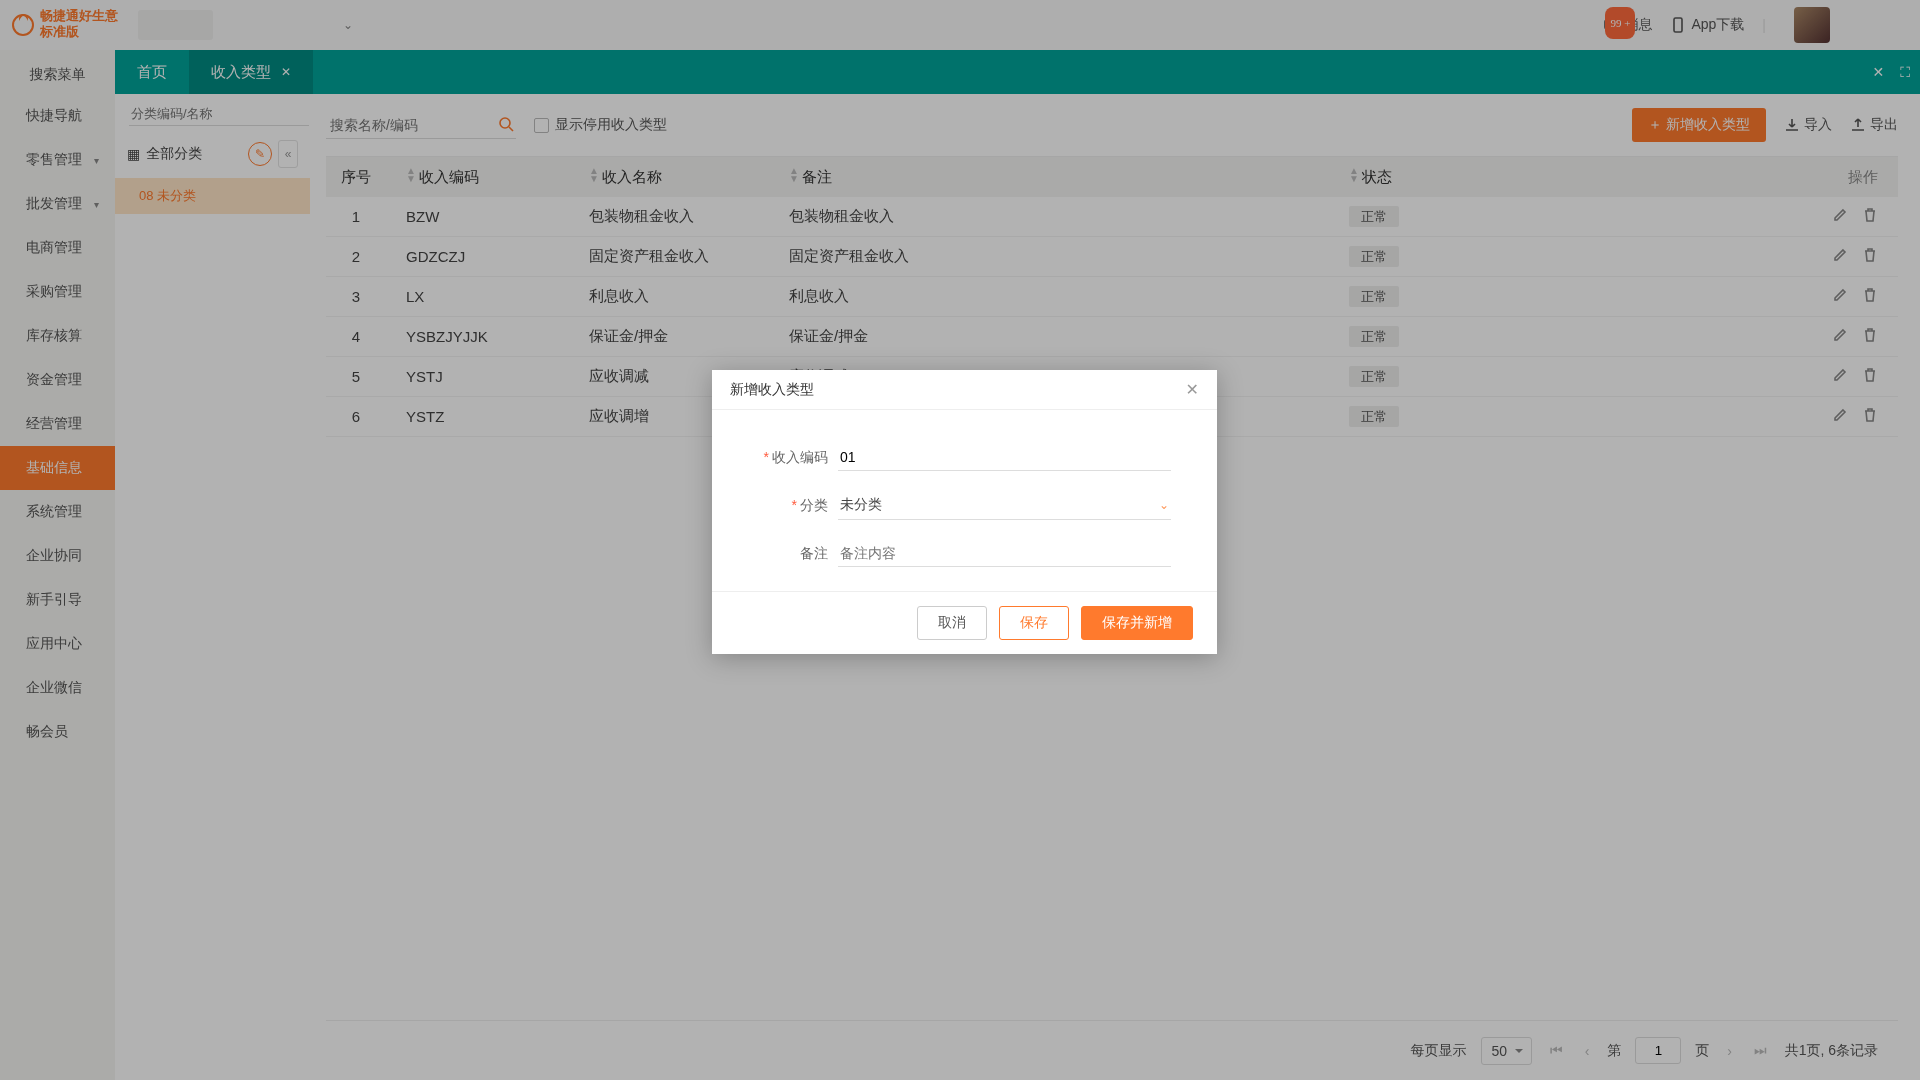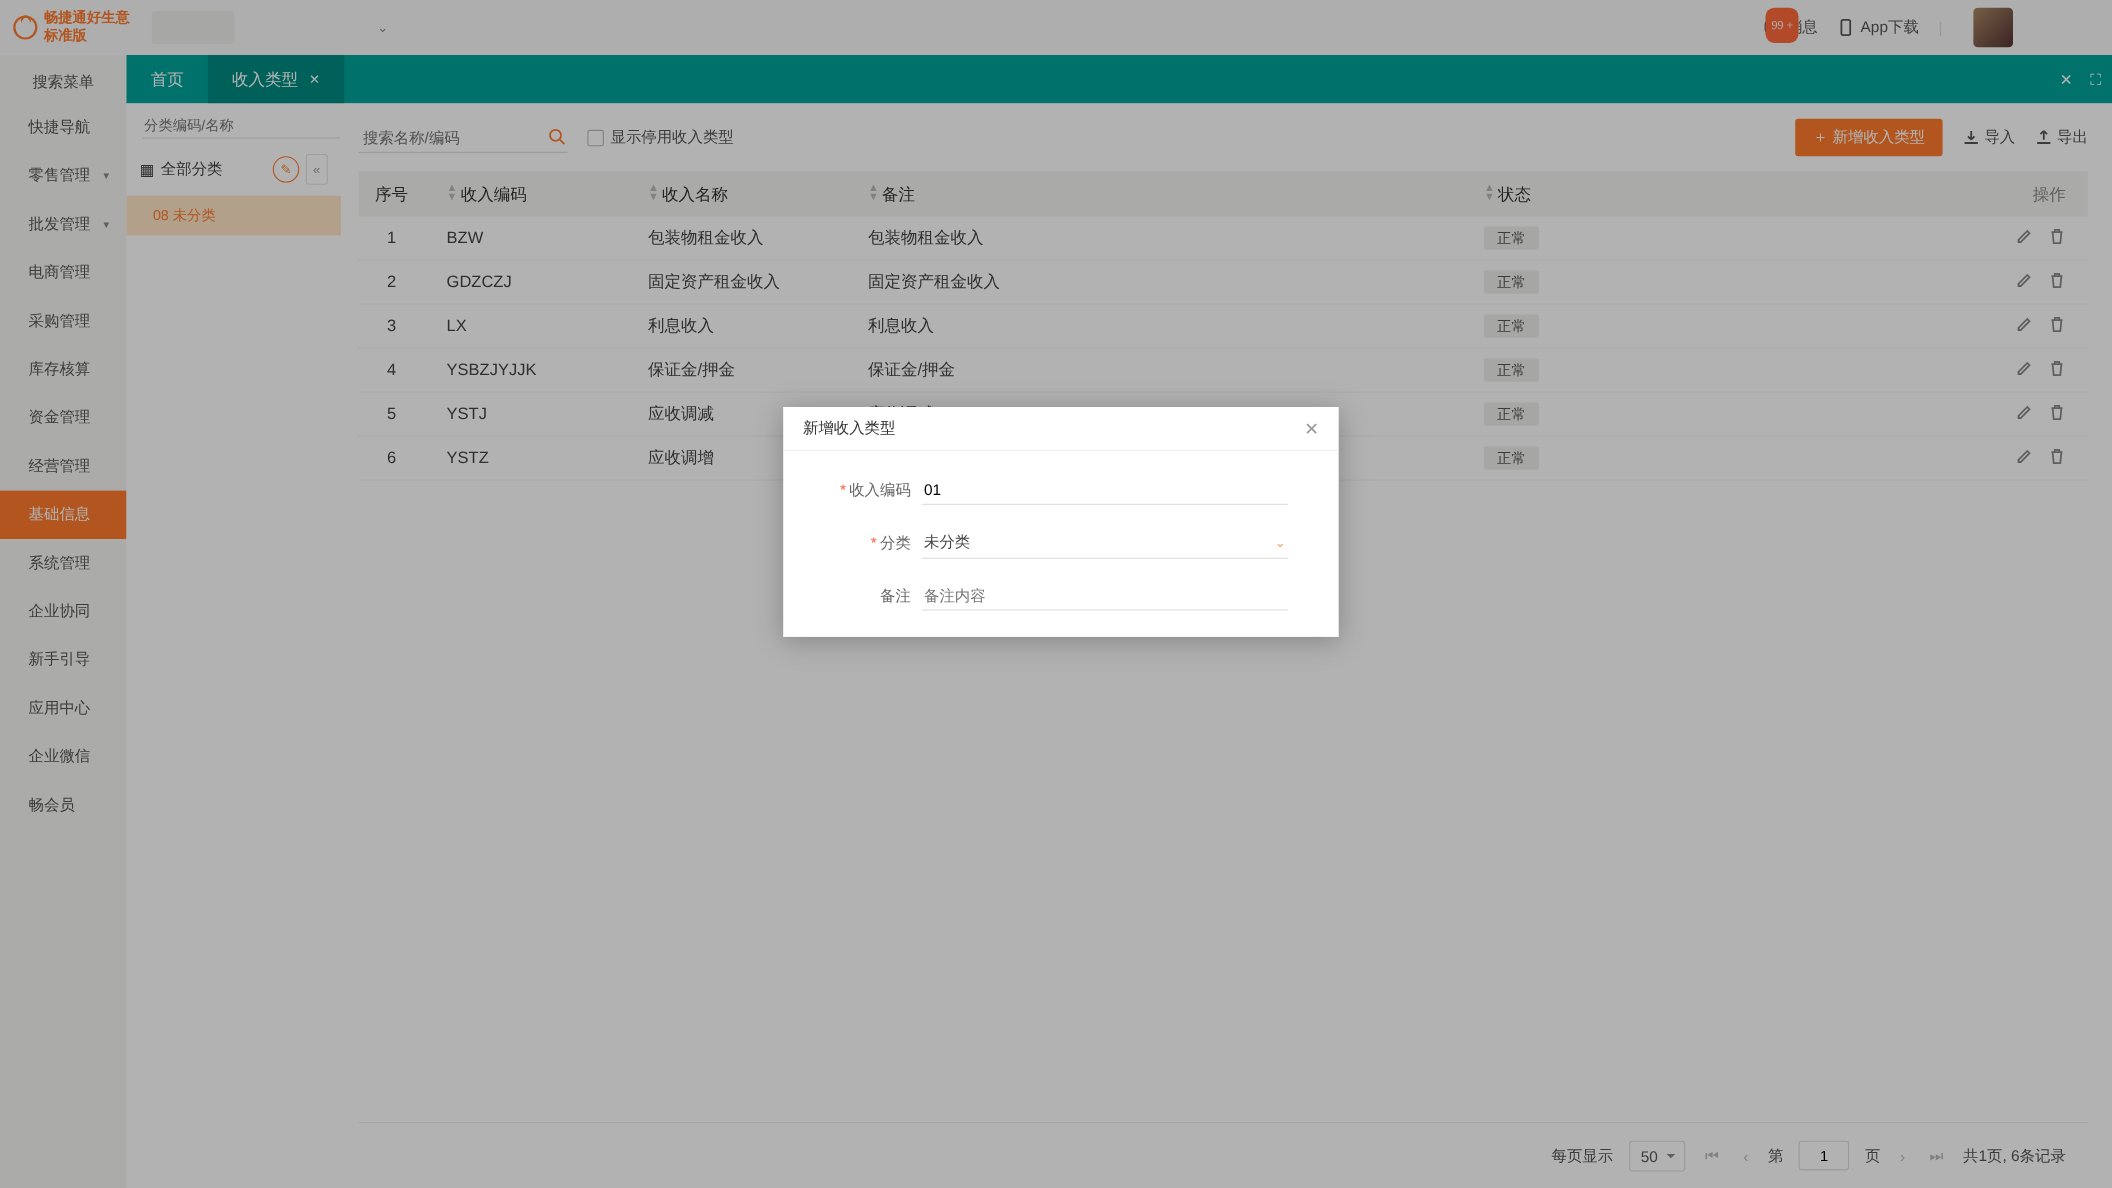--- a/index.html
+++ b/index.html
@@ -84,21 +84,21 @@
 
 
 .mask { position: absolute; inset: 0; background: rgba(0,0,0,0.30); }
 
 
 .modal { position: absolute; width: 505px; left: 712px; top: 370px; background: #fff; box-shadow: 0 4px 24px rgba(0,0,0,0.25); }
 .modal-head { height: 40px; display: flex; align-items: center; padding: 0 18px; border-bottom: 1px solid #eee; font-size: 14px; color: #333; }
 .modal-head .sp { flex: 1; }
 .modal-x { color: #999; font-size: 16px; cursor: pointer; }
 .modal-body { padding: 22px 46px 18px 30px; }
-.frow { display: flex; align-items: center; margin-bottom: 20px; }
+.frow { display: flex; align-items: center; margin-bottom: 20px; margin-top: 12px; }
 .flabel { width: 96px; text-align: right; font-size: 14px; color: #666; padding-right: 10px; }
 .req { color: #ff5a3d; margin-right: 3px; }
 .finput { flex: 1; border: none; border-bottom: 1px solid #ddd; padding: 5px 2px; font-size: 14px; outline: none; }
 .finput.focus { border-bottom-color: #ff7a2d; }
 .fsel { flex: 1; border-bottom: 1px solid #ddd; padding: 5px 2px; display: flex; align-items: center; font-size: 14px; color: #444; cursor: pointer; }
 .fsel .sp { flex: 1; }
 .fsel .arrow { color: #ff9a5d; font-size: 12px; }
 .modal-foot { border-top: 1px solid #eee; padding: 14px 24px; display: flex; justify-content: flex-end; gap: 12px; }
 .btn { padding: 7px 20px; border-radius: 3px; font-size: 14px; cursor: pointer; }
 .btn-def { background: #fff; border: 1px solid #ccc; color: #555; }
@@ -403,13 +403,18 @@
         <span>未分类</span>
         <span class="sp"></span>
         <span class="arrow">⌄</span>
       </div>
     </div>
     <div class="frow" style="margin-bottom:6px">
       <div class="flabel"><span>备注</span></div>
       <input class="finput" placeholder="备注内容" style="">
     </div>
   </div>
+  <div class="modal-foot">
+    <button class="btn btn-def">取消</button>
+    <button class="btn btn-outline">保存</button>
+    <button class="btn btn-fill">保存并新增</button>
+  </div>
 </div>
 
 </body></html>

